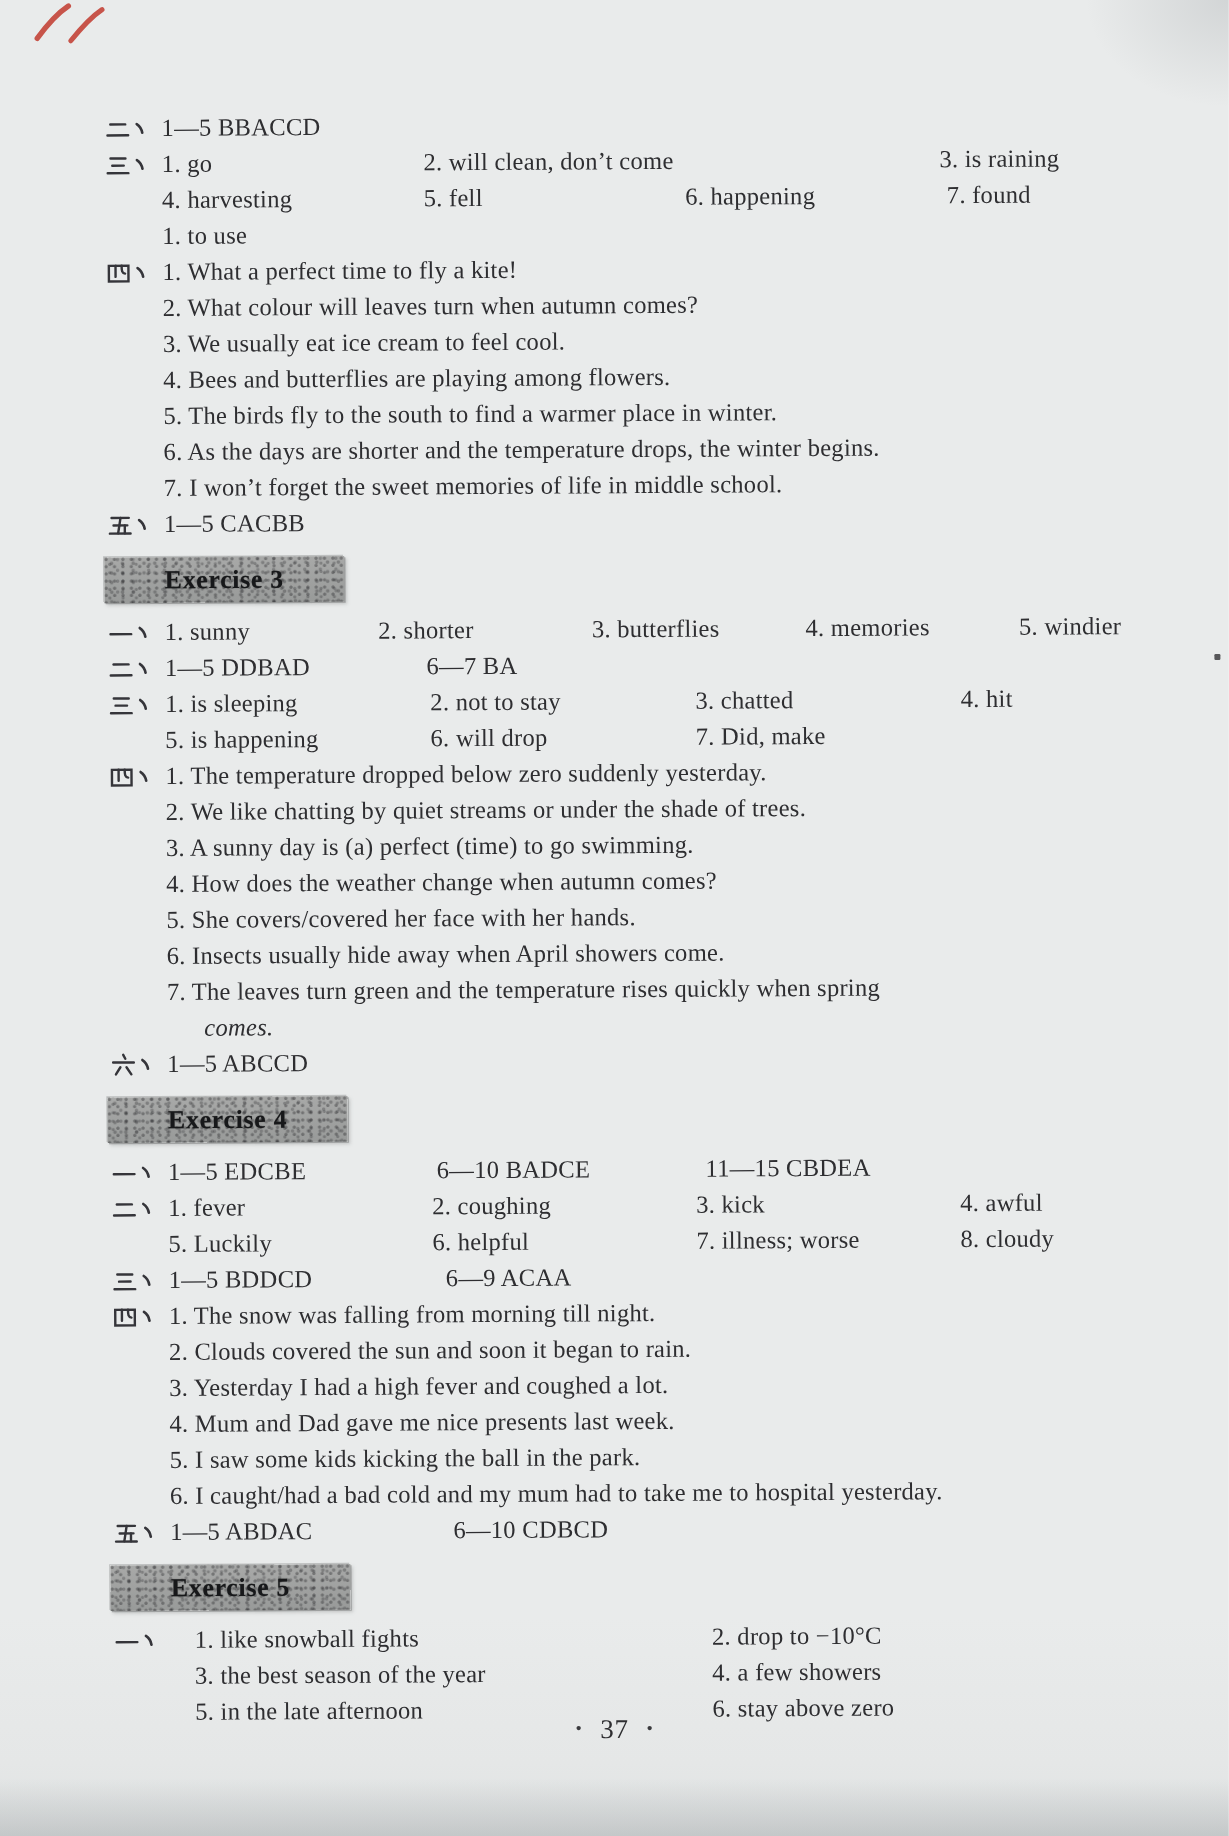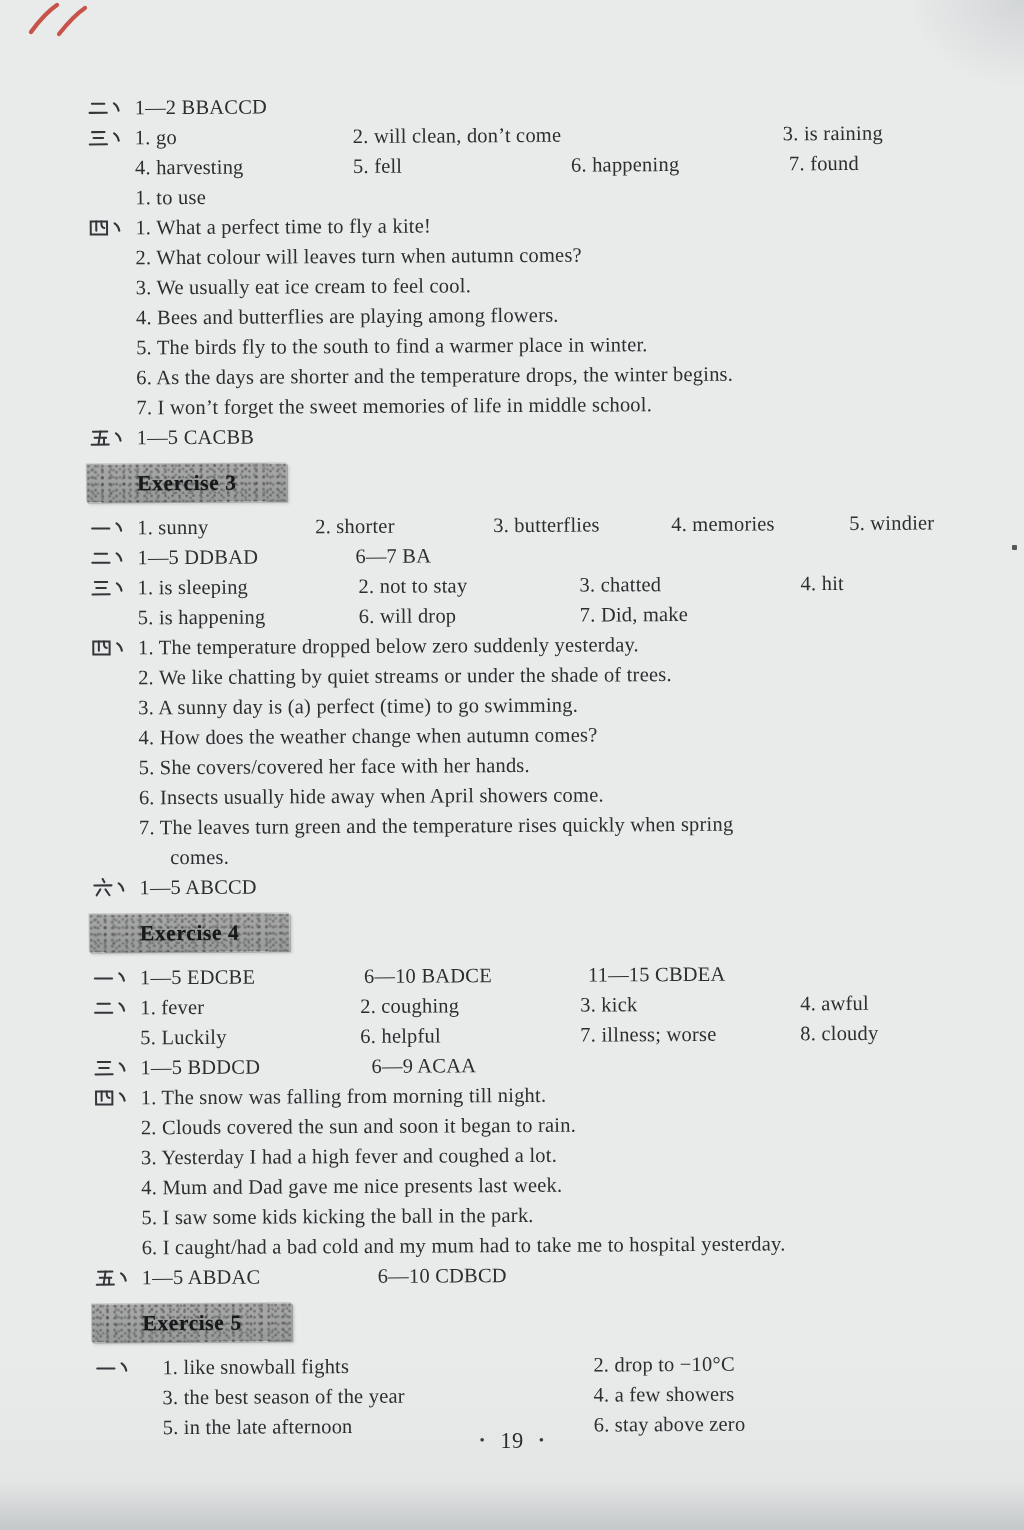--- a/index.html
+++ b/index.html
@@ -21,21 +21,21 @@
   .red-pen-marks{position:absolute;left:22px;top:0;opacity:.85;}
   .scan-speck{position:absolute;left:1012px;top:545px;width:5px;height:5px;background:#3d3d40;border-radius:1px;opacity:.85;}
   .content{
     position:absolute;left:0;top:0;width:1024px;box-sizing:border-box;
     padding:90px 24px 0 86px;
     transform:rotate(-0.35deg);transform-origin:50% 0;
   }
   .row{display:flex;align-items:baseline;height:30px;line-height:30px;white-space:nowrap;}
   .marker-slot{flex:0 0 48px;display:inline-flex;align-items:center;align-self:center;gap:2px;height:30px;}
   .items{display:flex;align-items:baseline;}
-  .items.indent{padding-left:31px;}
+  .items.indent{padding-left:31px;font-style:italic;}
   .item{display:inline-block;font-size:20.5px;letter-spacing:.2px;padding-right:6px;}
   .ex-header{
     width:200px;height:38px;margin:12px 0 10px -2px;
     display:flex;align-items:center;justify-content:center;
     font-weight:bold;font-size:21.5px;letter-spacing:.6px;color:#17181a;
     text-shadow:0 0 1px rgba(20,20,20,.55);
     background:
       radial-gradient(circle at 22% 28%, rgba(35,35,38,.38) 1px, transparent 1.7px),
       radial-gradient(circle at 68% 62%, rgba(45,45,48,.33) 1px, transparent 1.9px),
       radial-gradient(circle at 42% 82%, rgba(30,30,33,.28) 1px, transparent 1.6px),
@@ -66,21 +66,21 @@
       <span class="marker-slot" aria-label="二、">
         <svg class="cjk" width="23" height="23" viewBox="0 0 24 24">
           <path d="M5.5 7.5H18.5" stroke="#35353a" stroke-width="2.1" fill="none" stroke-linecap="round"></path>
           <path d="M3 17H21" stroke="#35353a" stroke-width="2.1" fill="none" stroke-linecap="round"></path>
         </svg>
         <svg class="dun" width="11" height="15" viewBox="0 0 12 16">
           <path d="M2.5 3Q6.5 5.5 7.5 11" stroke="#35353a" stroke-width="2.4" fill="none" stroke-linecap="round"></path>
         </svg>
       </span>
       <span class="items">
-        <span class="item">1—2 BBACCD</span>
+        <span class="item">1—5 BBACCD</span>
       </span>
     </div>
     <div class="row">
       <span class="marker-slot" aria-label="三、">
         <svg class="cjk" width="23" height="23" viewBox="0 0 24 24">
           <path d="M5.5 5.8H18.5" stroke="#35353a" stroke-width="2.1" fill="none" stroke-linecap="round"></path>
           <path d="M7 12H17" stroke="#35353a" stroke-width="2.1" fill="none" stroke-linecap="round"></path>
           <path d="M3 18.6H21" stroke="#35353a" stroke-width="2.1" fill="none" stroke-linecap="round"></path>
         </svg>
         <svg class="dun" width="11" height="15" viewBox="0 0 12 16">
@@ -456,16 +456,16 @@
       <span class="items" style="padding-left: 20px;">
         <span class="item" style="min-width: 425px;">5. in the late afternoon</span>
         <span class="item" style="min-width: 425px;">6. stay above zero</span>
       </span>
     </div>
   </div>
 
 <div class="scan-speck"></div>
 
 <div class="footer">
-  <span class="dot">•</span><span>19</span><span class="dot">•</span>
+  <span class="dot">•</span><span>37</span><span class="dot">•</span>
 </div>
 
 <div class="scan-shade-bottom"></div>
 
 </body></html>

